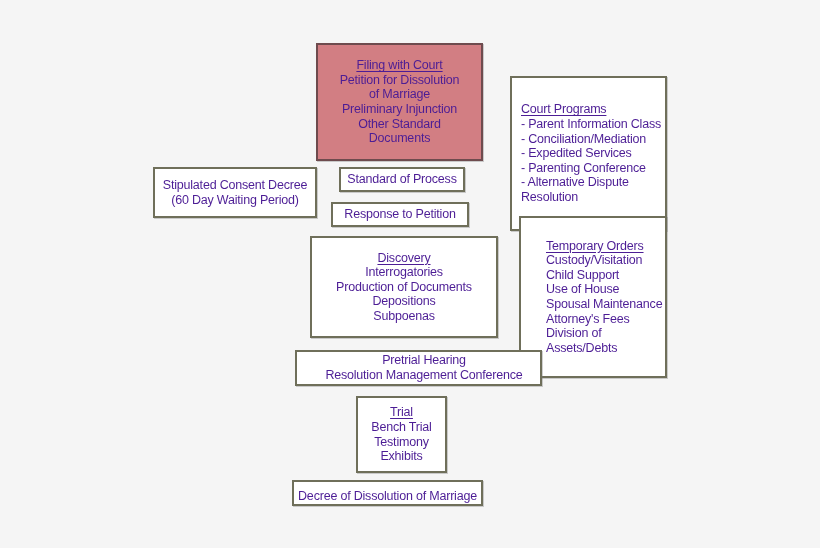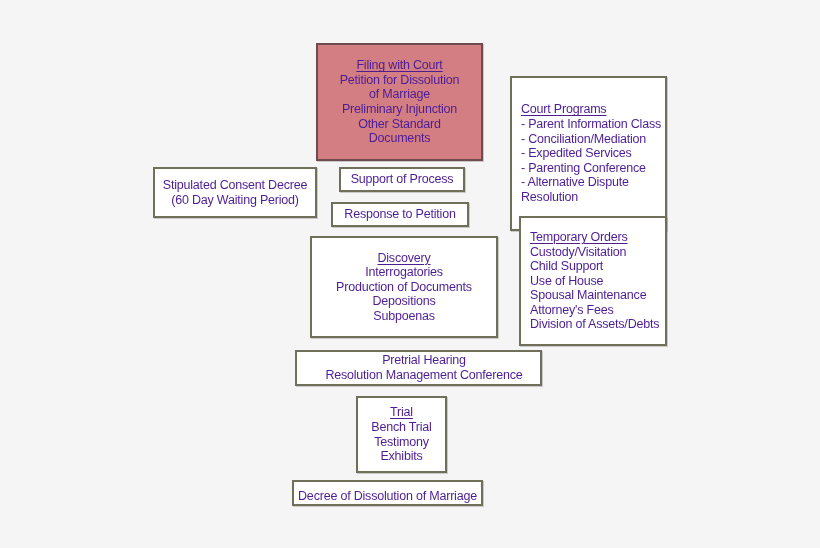--- a/index.html
+++ b/index.html
@@ -92,31 +92,31 @@
 
   <div class="node" style="left:153px; top:167px; width:164px; height:51px;">
     <div class="inner">
       <div class="body">Stipulated Consent Decree
 (60 Day Waiting Period)</div>
     </div>
   </div>
 
   <div class="node" style="left:339px; top:167px; width:126px; height:25px;">
     <div class="inner">
-      <div class="body">Support of Process</div>
+      <div class="body">Standard of Process</div>
     </div>
   </div>
 
   <div class="node" style="left:331px; top:202px; width:138px; height:25px;">
     <div class="inner">
       <div class="body">Response to Petition</div>
     </div>
   </div>
 
-  <div class="node has-title left-align" style="left:519px; top:216px; width:148px; height:130px;">
+  <div class="node has-title left-align" style="left:519px; top:216px; width:148px; height:162px;padding-left:16px;">
     <div class="inner">
       <div class="title">Temporary Orders</div>
       <div class="body">Custody/Visitation
 Child Support
 Use of House
 Spousal Maintenance
 Attorney's Fees
 Division of Assets/Debts</div>
     </div>
   </div>

